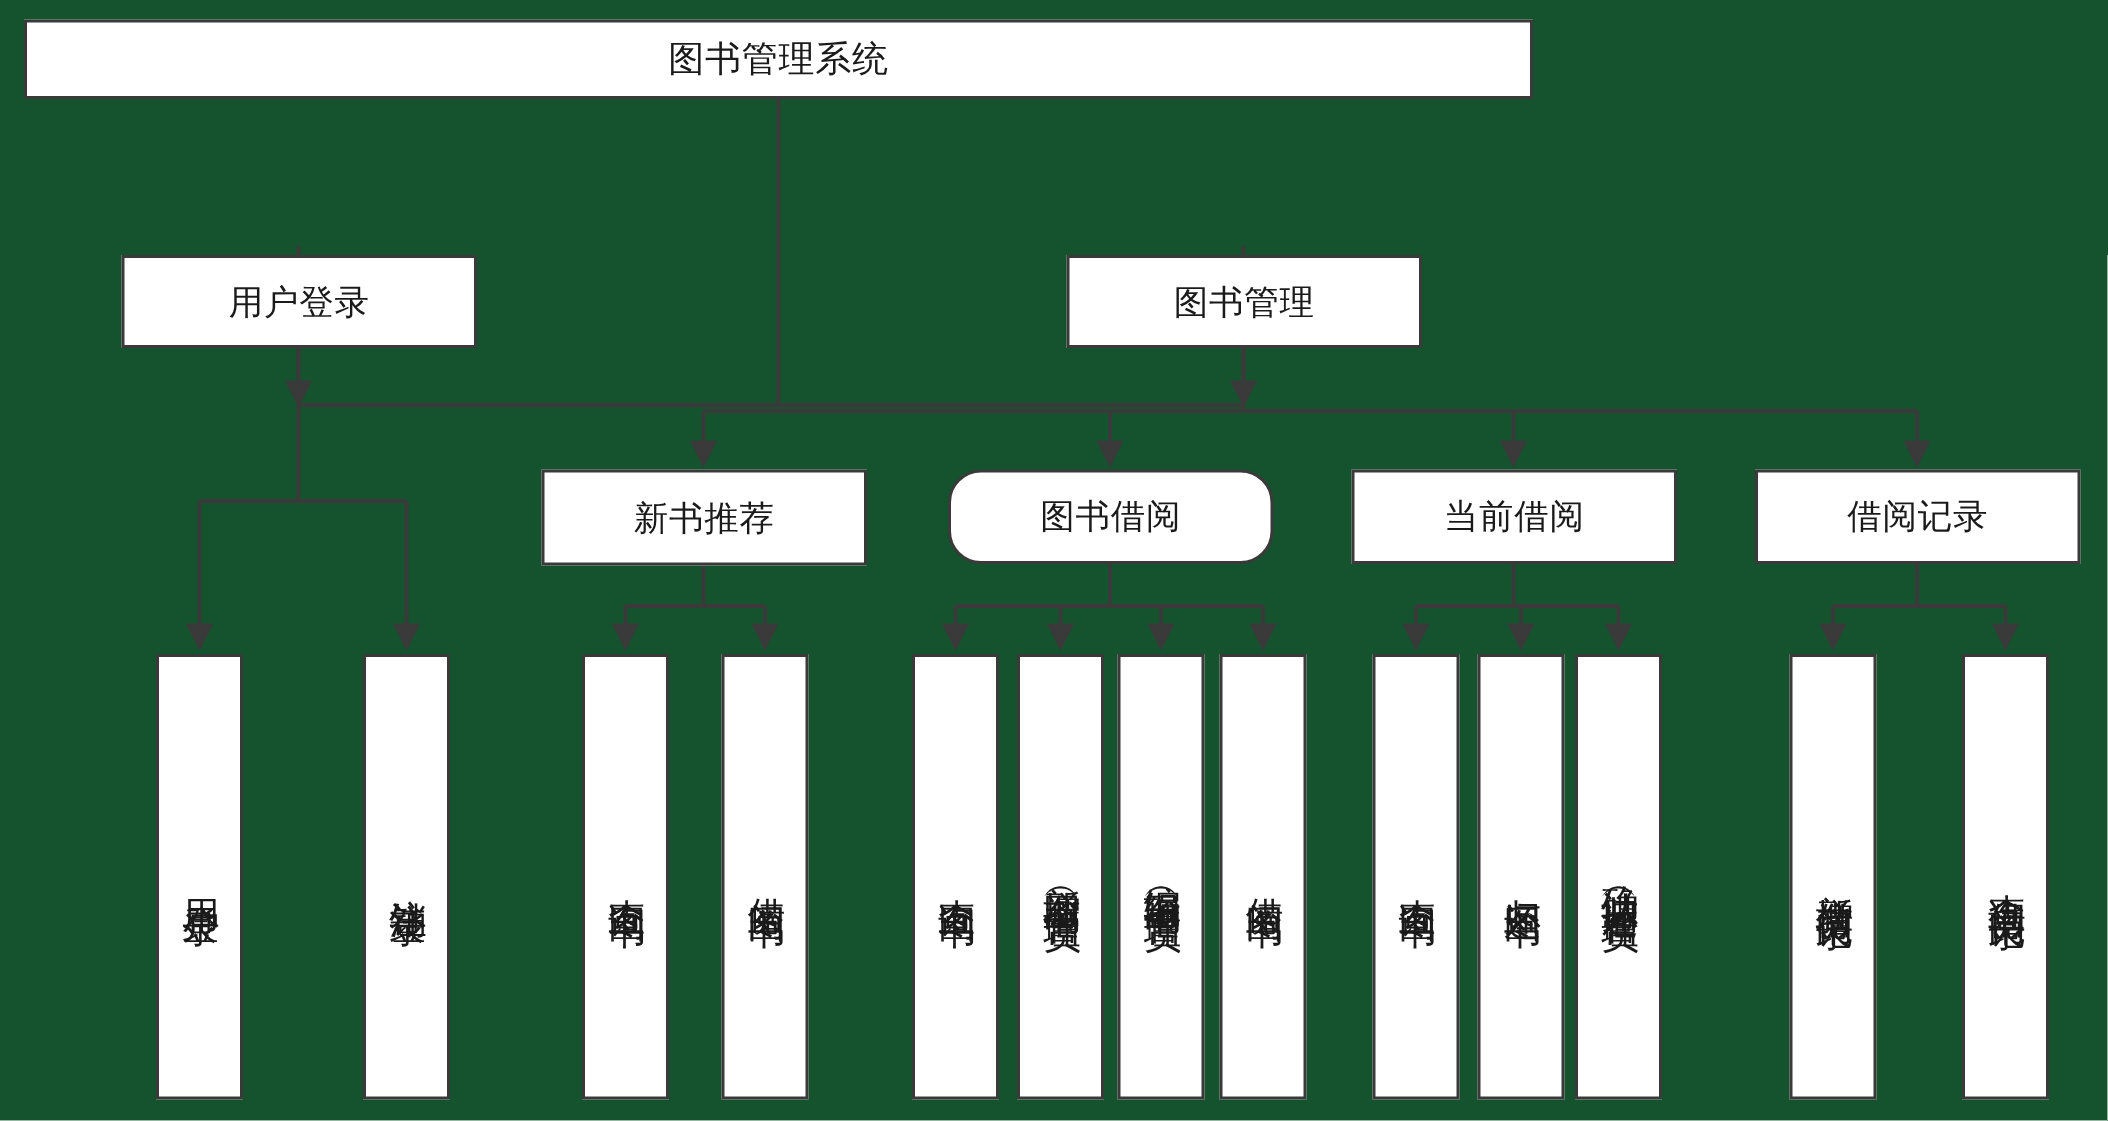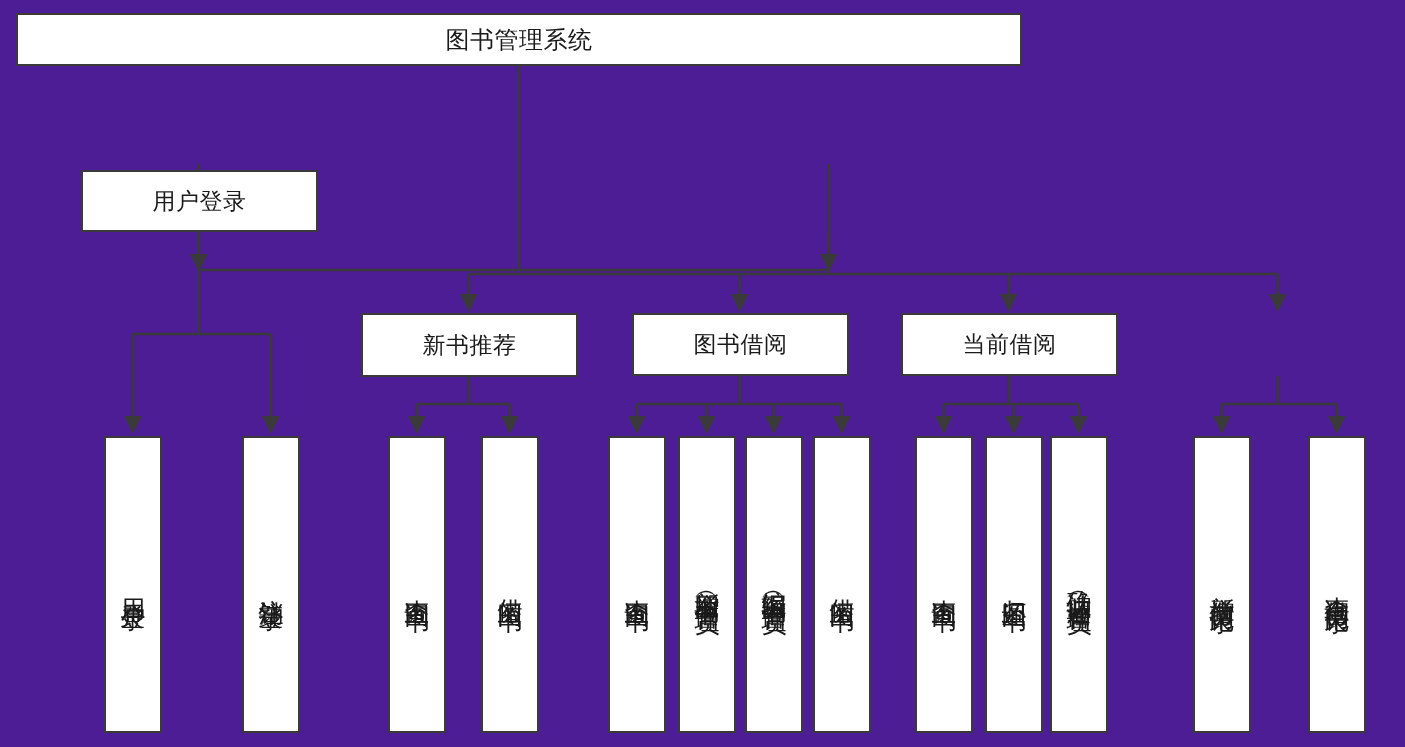--- a/index.html
+++ b/index.html
@@ -8,21 +8,21 @@
     padding: 0;
     background: #ffffff;
   }
   body {
     font-family: "Liberation Sans", "DejaVu Sans", sans-serif;
   }
   #diagram-root {
     position: relative;
     width: 1405px;
     height: 747px;
-    background: #4c1d95;
+    background: #14532d;
     overflow: hidden;
   }
   #connector-layer {
     position: absolute;
     left: 0;
     top: 0;
     width: 1405px;
     height: 747px;
     pointer-events: none;
   }
@@ -159,30 +159,36 @@
     </g>
   </svg>
 
   <div class="node horiz root" style="left:16px; top:13px; width:1006px; height:53px;">
     <span class="label">图书管理系统</span>
   </div>
 
   <div class="node horiz" style="left:81px; top:170px; width:237px; height:62px;">
     <span class="label">用户登录</span>
   </div>
+  <div class="node horiz" style="left:711px; top:170px; width:237px; height:62px;">
+    <span class="label">图书管理</span>
+  </div>
 
   <div class="node horiz" style="left:361px; top:313px; width:217px; height:64px;">
     <span class="label">新书推荐</span>
   </div>
-  <div class="node horiz" style="left:632px; top:313px; width:217px; height:63px;">
+  <div class="node horiz" style="left:632px; top:313px; width:217px; height:63px;border-radius:22px;">
     <span class="label">图书借阅</span>
   </div>
   <div class="node horiz" style="left:901px; top:313px; width:217px; height:63px;">
     <span class="label">当前借阅</span>
   </div>
+  <div class="node horiz" style="left:1170px; top:313px; width:217px; height:63px;">
+    <span class="label">借阅记录</span>
+  </div>
 
   <div class="node vert" style="left:104px; top:436px; width:58px; height:297px;">
     <span class="label">用户登录</span>
   </div>
   <div class="node vert" style="left:242px; top:436px; width:58px; height:297px;">
     <span class="label">注销登录</span>
   </div>
 
   <div class="node vert" style="left:388px; top:436px; width:58px; height:297px;">
     <span class="label">查询图书</span>

